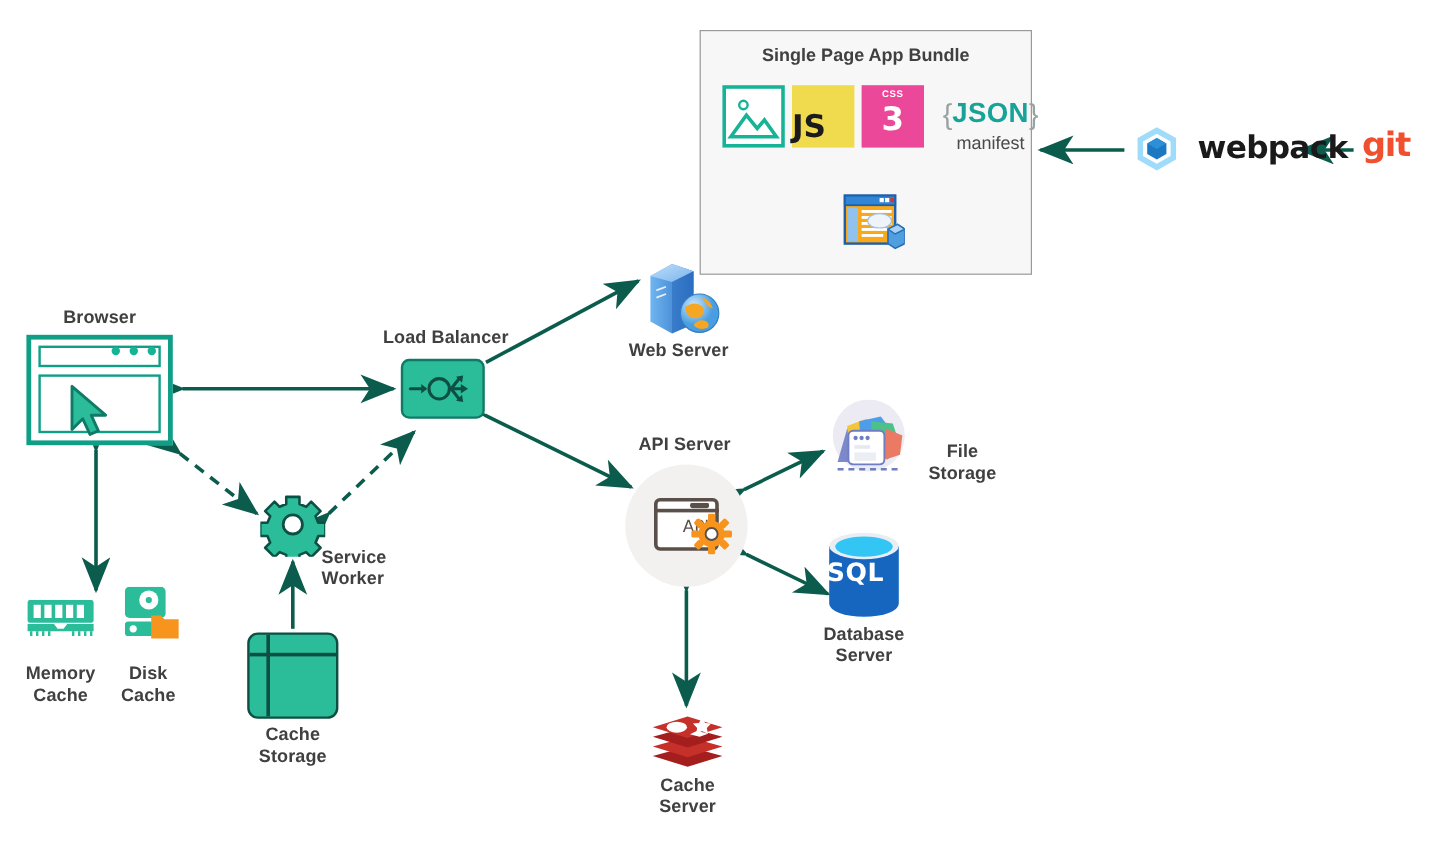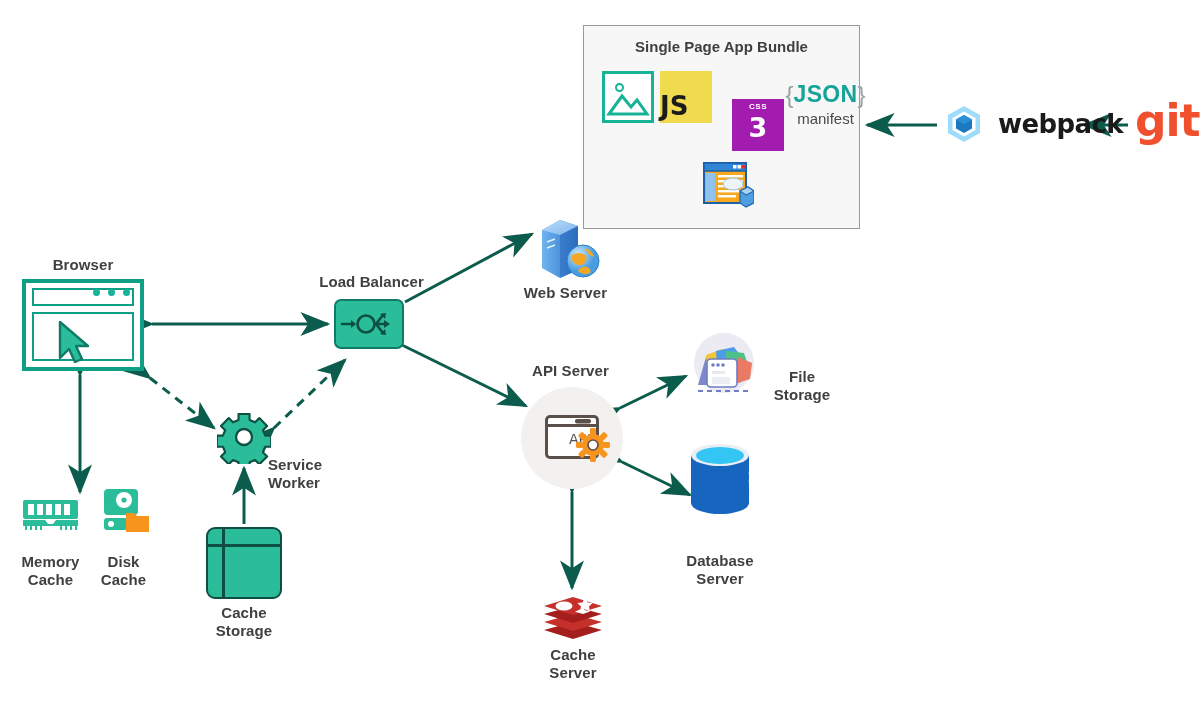--- a/index.html
+++ b/index.html
@@ -15,40 +15,40 @@
           background:#f7f7f7;border:1px solid #9a9a9a;box-sizing:border-box;}
   .bundle-title{position:absolute;left:0;top:12px;width:100%;text-align:center;
                 font-size:15px;font-weight:bold;color:#404040;}
   .assets-row{position:absolute;left:14px;top:45px;width:250px;height:58px;}
   .asset{position:absolute;top:0;width:52px;height:52px;}
   .asset-img{left:4px;border:3px solid #17b397;box-sizing:border-box;background:#fff;}
   .asset-img .sun{position:absolute;left:10px;top:9px;width:9px;height:9px;border:2.5px solid #17b397;border-radius:50%;box-sizing:border-box;}
   .asset-js{left:62px;background:#f0db4f;}
   .asset-js span{position:absolute;left:0;right:2px;bottom:2px;text-align:left;
                  font-size:26px;font-weight:bold;color:#1b1b1b;font-family:"DejaVu Sans",sans-serif;}
-  .asset-css{left:134px;background:#a21caf;margin-top:28px;}
+  .asset-css{left:120px;background:#ec4899;}
   .asset-css .c3{position:absolute;left:0;right:0;top:14px;text-align:center;font-size:27px;
                  font-weight:bold;color:#ffffff;font-family:"DejaVu Sans",sans-serif;line-height:30px;}
   .asset-css .cs{position:absolute;left:0;right:0;top:3px;text-align:center;font-size:8px;
                  font-weight:bold;color:#ffffff;letter-spacing:.5px;}
   .json{position:absolute;left:180px;top:10px;width:95px;text-align:center;}
   .json .brace{font-size:24px;color:#9aa2a2;font-weight:normal;vertical-align:-1px;}
   .json .word{font-size:23px;color:#17a398;font-weight:bold;letter-spacing:.3px;}
   .json .manifest{display:block;margin-top:1px;font-size:15px;color:#4a4a4a;font-weight:normal;}
   .static-assets{position:absolute;left:0;top:107px;width:277px;text-align:center;
                  font-size:15px;font-weight:bold;color:#404040;}
   .idx{position:absolute;left:118px;top:135px;width:52px;height:48px;}
   .idx-label{position:absolute;left:0;top:182px;width:277px;text-align:center;
              font-size:15px;font-weight:bold;color:#404040;}
 
   
   .webpack{position:absolute;left:944px;top:104px;height:40px;display:flex;align-items:center;gap:14px;}
   .webpack .wp-text{font-size:26px;font-weight:bold;color:#1a1a1a;letter-spacing:-.6px;
                     font-family:"DejaVu Sans",sans-serif;}
-  .git{position:absolute;left:1135px;top:98px;font-size:44px;font-weight:bold;color:#f1502f;
+  .git{position:absolute;left:1135px;top:98px;font-size:28px;font-weight:bold;color:#f1502f;
        font-family:"DejaVu Sans",sans-serif;letter-spacing:-1px;line-height:46px;}
 
   
   .browser{position:absolute;left:22px;top:279px;width:122px;height:92px;
            border:4px solid #0f9e86;box-sizing:border-box;background:#fff;}
   .browser .bar{position:absolute;left:6px;top:5px;right:6px;height:18px;
                 border:2px solid #0f9e86;box-sizing:border-box;}
   .browser .dot{position:absolute;top:6px;width:7px;height:7px;border-radius:50%;background:#17b397;}
   .browser .view{position:absolute;left:6px;top:29px;right:6px;bottom:6px;border:2px solid #0f9e86;box-sizing:border-box;}
 
@@ -66,22 +66,22 @@
                   border:3.5px solid #5b5049;border-radius:5px;box-sizing:border-box;background:#fff;}
   .apiserver .winbar{position:absolute;left:24px;top:28px;width:54px;height:12px;
                      border-bottom:3.5px solid #5b5049;box-sizing:border-box;}
   .apiserver .apitxt{position:absolute;left:41px;top:44px;width:36px;text-align:center;
                      font-size:14px;font-weight:normal;color:#5b5049;font-family:"DejaVu Sans",sans-serif;}
 
   
   .filestore{position:absolute;left:688px;top:333px;width:72px;height:66px;}
   
   .db{position:absolute;left:689px;top:443px;width:62px;height:72px;}
-  .db .sql{position:absolute;left:0;width:62px;top:22px;text-align:right;font-size:21px;
-           font-weight:bold;color:#ffffff;font-family:"DejaVu Sans",sans-serif;letter-spacing:.5px;margin-left:44px;}
+  .db .sql{position:absolute;left:0;width:62px;top:22px;text-align:left;font-size:21px;
+           font-weight:bold;color:#ffffff;font-family:"DejaVu Sans",sans-serif;letter-spacing:.5px;}
   
   .redis{position:absolute;left:542px;top:592px;width:62px;height:52px;}
 
   
   .gear{position:absolute;left:217px;top:410px;width:54px;height:54px;}
   .cachestore{position:absolute;left:206px;top:527px;width:76px;height:72px;background:#2bbd9a;
               border:2.5px solid #0d4f43;border-radius:9px;box-sizing:border-box;}
   .cachestore .vl{position:absolute;left:14px;top:0;bottom:0;width:2.5px;background:#0d4f43;}
   .cachestore .hl{position:absolute;left:0;right:0;top:15px;height:2.5px;background:#0d4f43;}
   .memcache{position:absolute;left:22px;top:498px;width:57px;height:34px;}
@@ -308,21 +308,21 @@
 Storage</div>
 
   <div class="db">
     <svg width="62" height="72" viewBox="0 0 62 72">
       <path d="M2,12 L2,60 a29,11 0 0 0 58,0 L60,12 Z" fill="#1666c0"></path>
       <ellipse cx="31" cy="12" rx="29" ry="11" fill="#e9eef5"></ellipse>
       <ellipse cx="31" cy="12.5" rx="24" ry="8.4" fill="#33c6f4"></ellipse>
     </svg>
     <div class="sql">SQL</div>
   </div>
-  <div class="lbl" style="left:660px;top:552px;width:120px;">Database
+  <div class="lbl" style="left:660px;top:520px;width:120px;">Database
 Server</div>
 
   <div class="redis">
     <svg width="62" height="52" viewBox="0 0 62 52">
       <g>
         <path d="M31,30 L60,38 L31,47 L2,38 Z" fill="#a41e1e"></path>
         <path d="M31,22 L60,30 L31,39 L2,30 Z" fill="#c6302b"></path>
         <path d="M31,14 L60,22 L31,31 L2,22 Z" fill="#a41e1e"></path>
         <path d="M31,5 L60,14 L31,23 L2,14 Z" fill="#c6302b"></path>
       </g>

